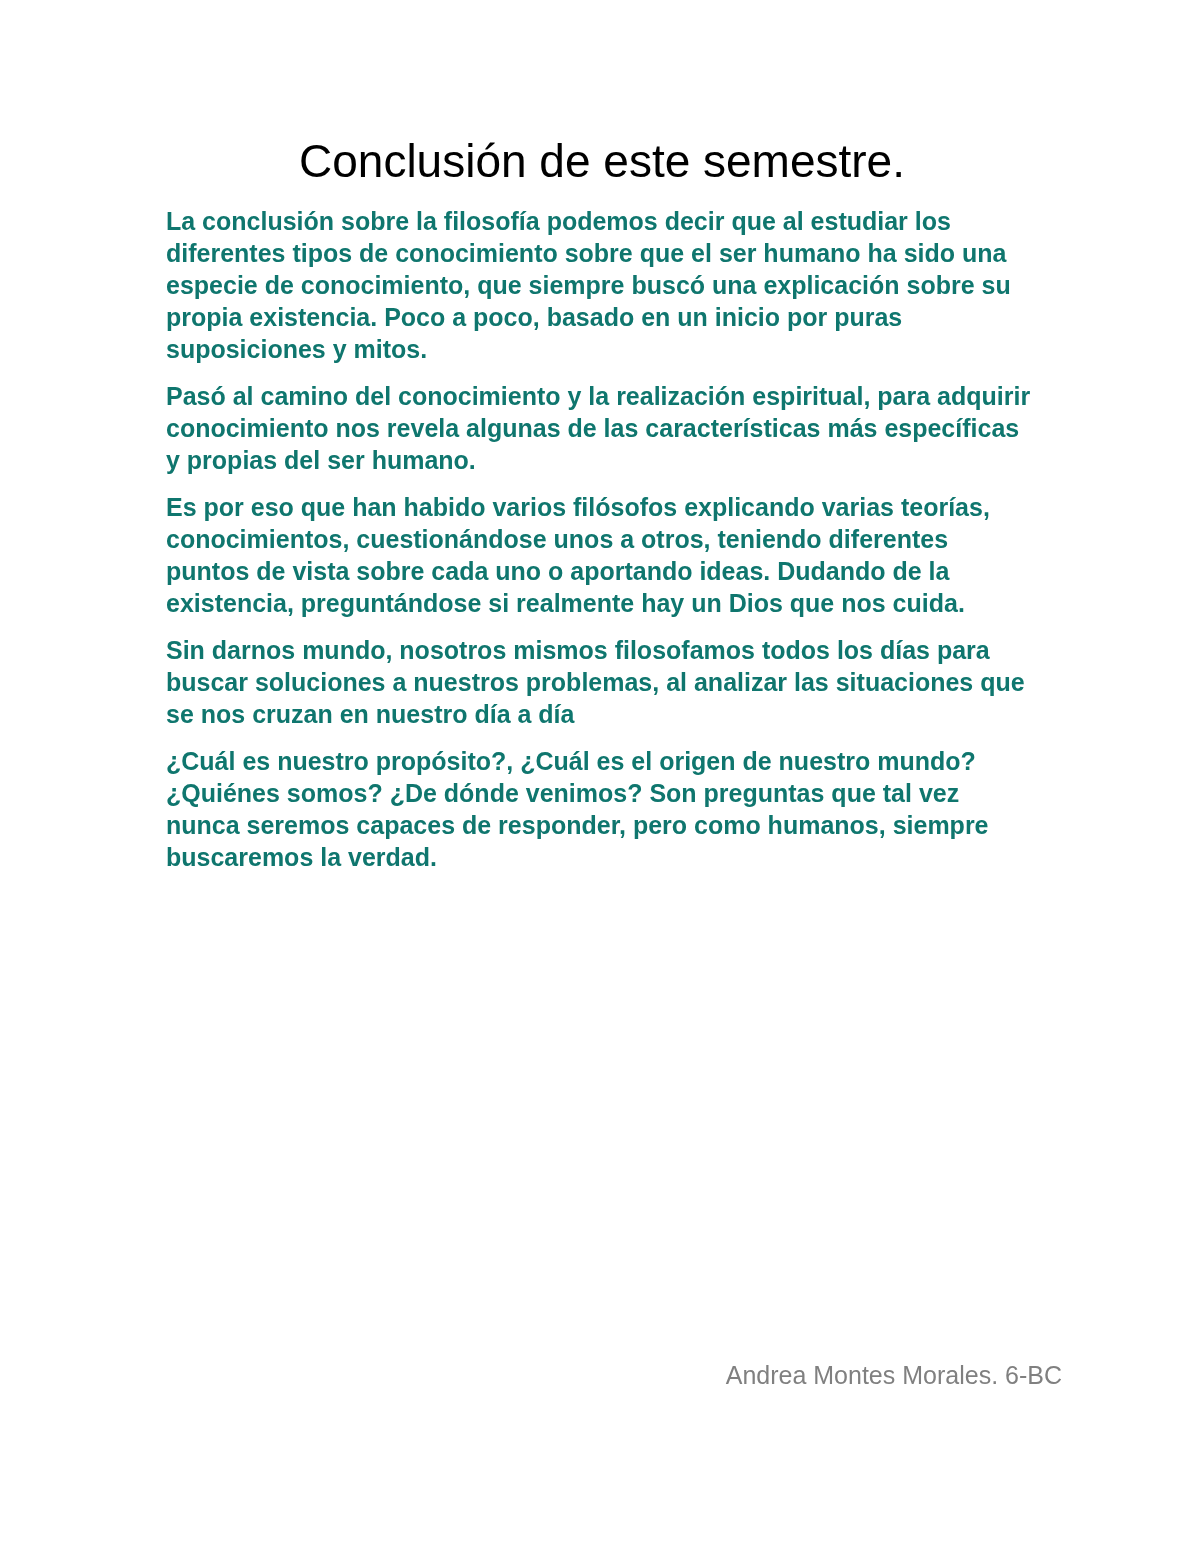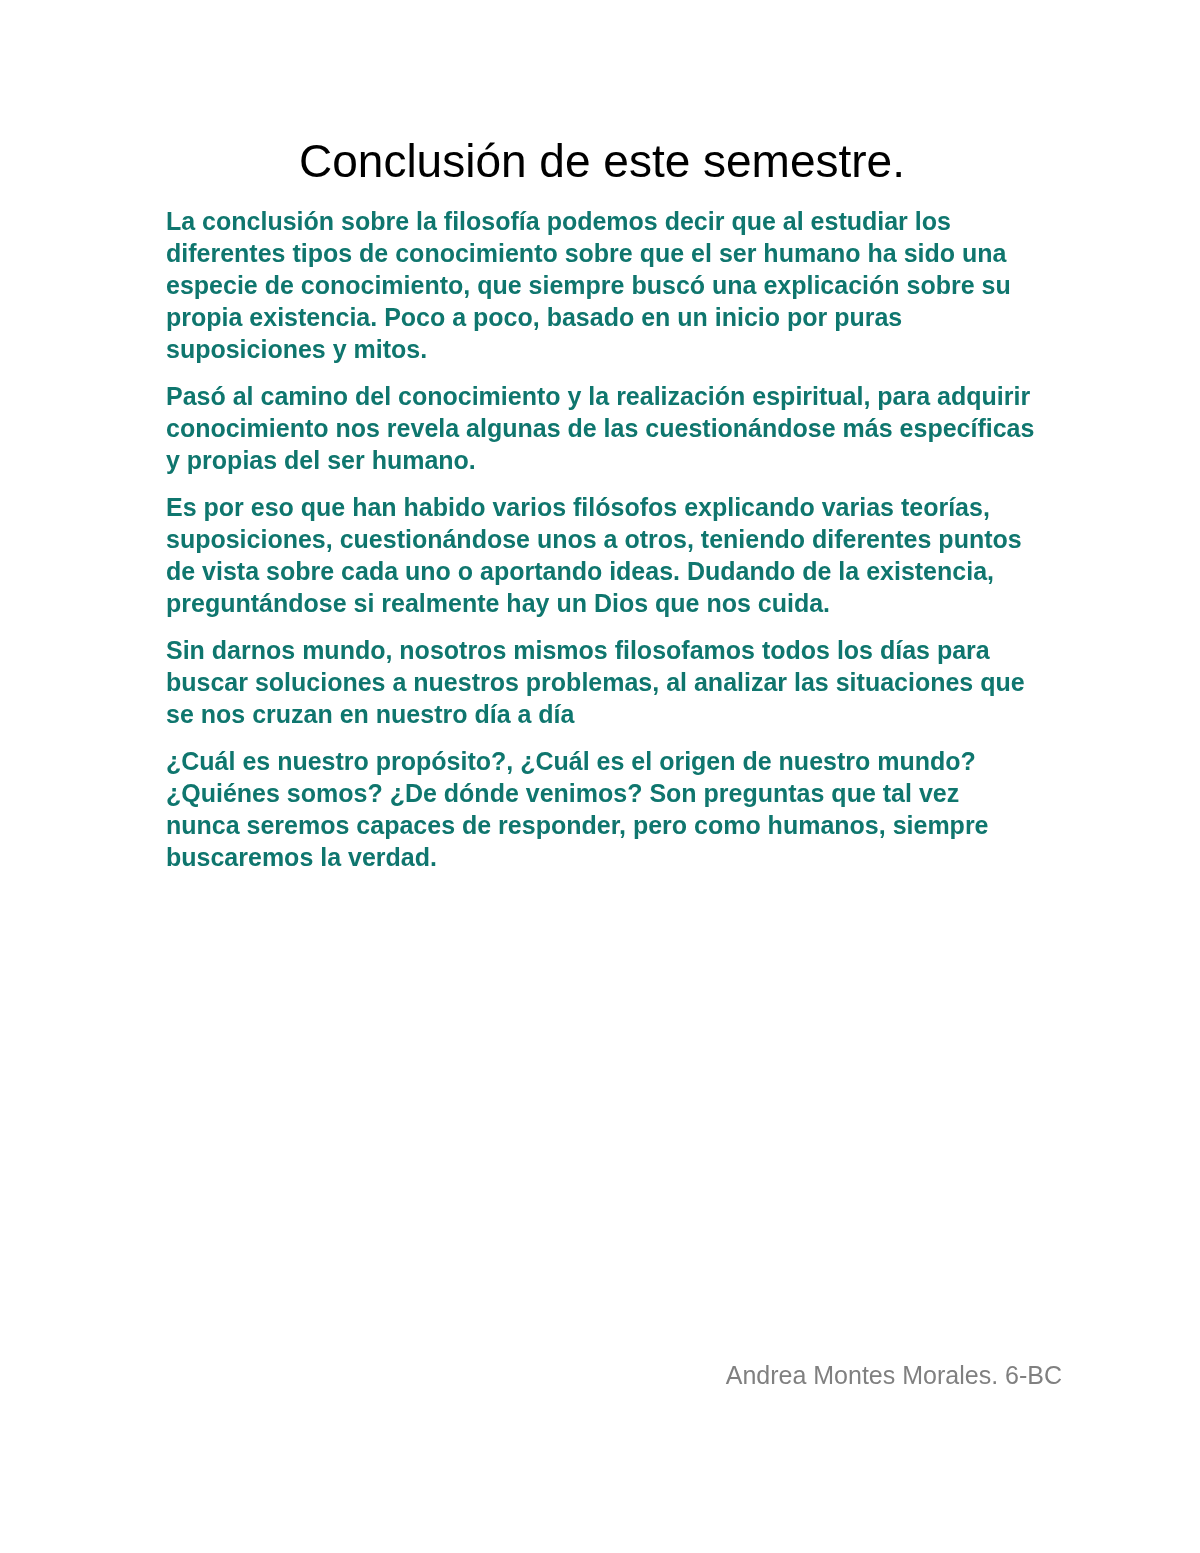--- a/index.html
+++ b/index.html
@@ -58,23 +58,23 @@
   </style>
 </head>
 <body>
 
 <div class="page">
   <div class="content">
     <h1 class="doc-title">Conclusión de este semestre.</h1>
 
     <p class="doc-paragraph">La conclusión sobre la filosofía podemos decir que al estudiar los diferentes tipos de conocimiento sobre que el ser humano ha sido una especie de conocimiento, que siempre buscó una explicación sobre su propia existencia. Poco a poco, basado en un inicio por puras suposiciones y mitos.</p>
 
-    <p class="doc-paragraph">Pasó al camino del conocimiento y la realización espiritual, para adquirir conocimiento nos revela algunas de las cuestionándose más específicas y propias del ser humano.</p>
+    <p class="doc-paragraph">Pasó al camino del conocimiento y la realización espiritual, para adquirir conocimiento nos revela algunas de las características más específicas y propias del ser humano.</p>
 
-    <p class="doc-paragraph">Es por eso que han habido varios filósofos explicando varias teorías, suposiciones, cuestionándose unos a otros, teniendo diferentes puntos de vista sobre cada uno o aportando ideas. Dudando de la existencia, preguntándose si realmente hay un Dios que nos cuida.</p>
+    <p class="doc-paragraph">Es por eso que han habido varios filósofos explicando varias teorías, conocimientos, cuestionándose unos a otros, teniendo diferentes puntos de vista sobre cada uno o aportando ideas. Dudando de la existencia, preguntándose si realmente hay un Dios que nos cuida.</p>
 
 
 
     <p class="doc-paragraph">Sin darnos mundo, nosotros mismos filosofamos todos los días para buscar soluciones a nuestros problemas, al analizar las situaciones que se nos cruzan en nuestro día a día</p>
 
     <p class="doc-paragraph">¿Cuál es nuestro propósito?, ¿Cuál es el origen de nuestro mundo? ¿Quiénes somos? ¿De dónde venimos? Son preguntas que tal vez nunca seremos capaces de responder, pero como humanos, siempre buscaremos la verdad.</p>
   </div>
 
   <div class="signature">Andrea Montes Morales. 6-BC</div>
 </div>

